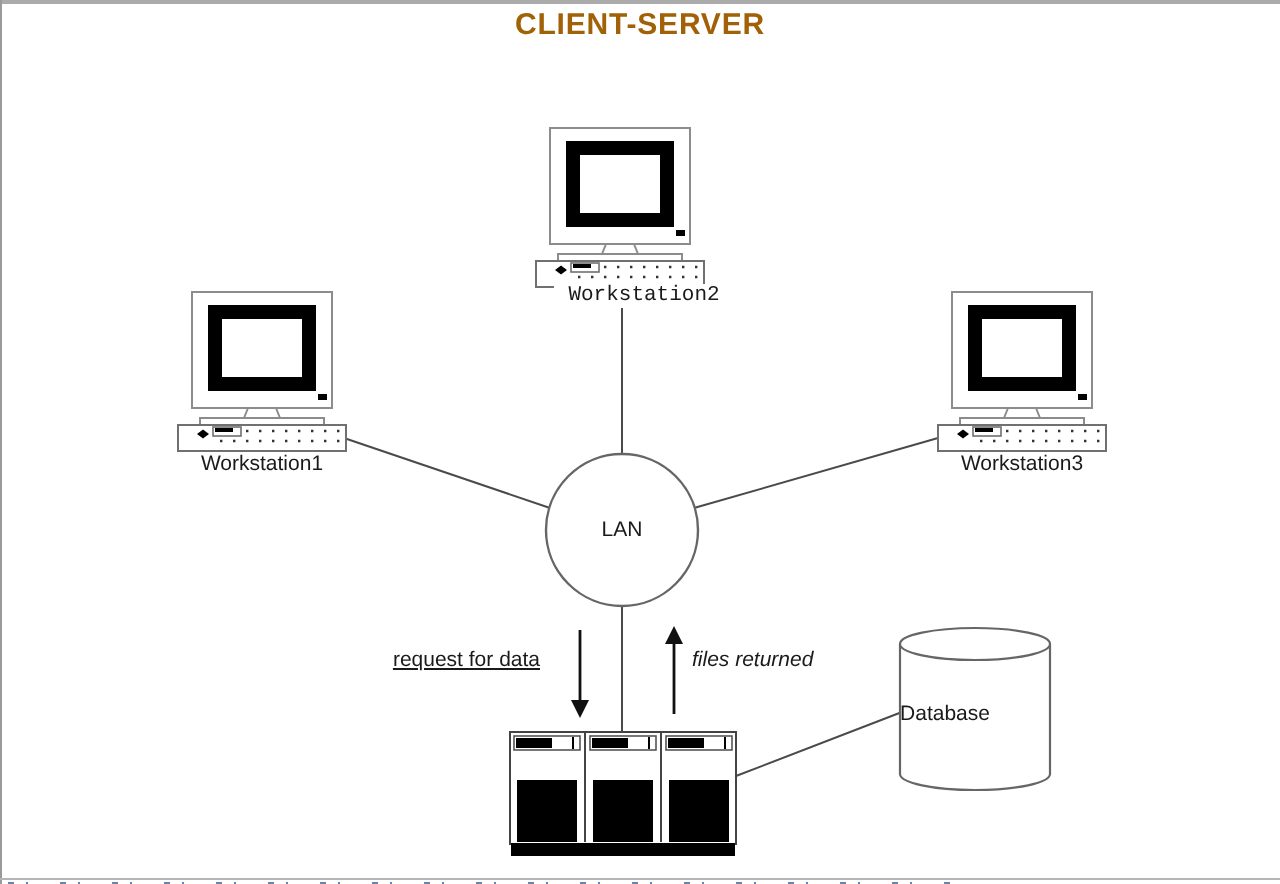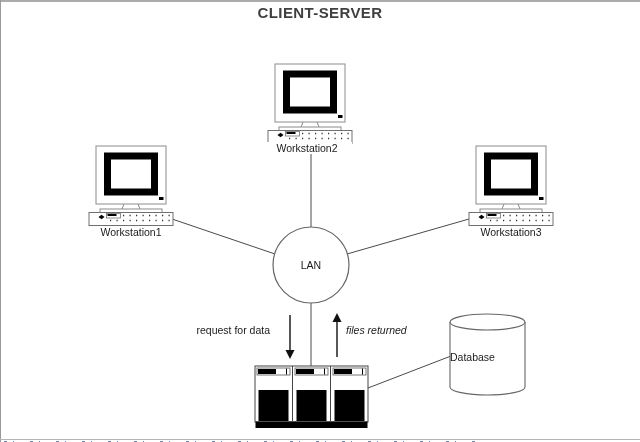--- a/index.html
+++ b/index.html
@@ -10,31 +10,31 @@
   .chrome{position:absolute;}
   #border-top{top:0;left:0;right:0;height:2px;background:#ababab;}
   #border-left{top:0;left:0;bottom:0;width:1px;background:#9a9a9a;}
   #bottom-rule{top:439px;left:0;right:0;height:1px;background:#b5b5b5;}
   #clipped-frags{
     top:441px;left:4px;width:475px;height:1.5px;opacity:.75;
     background:repeating-linear-gradient(90deg,#3d5a86 0 3px,transparent 3px 9px,#3d5a86 9px 10px,transparent 10px 26px);
   }
   #title{
     position:absolute;top:4px;left:0;right:0;text-align:center;
-    font-size:15px;font-weight:bold;letter-spacing:.4px;color:#404040;
+    font-size:15px;font-weight:bold;letter-spacing:.4px;color:#a16207;
   }
   svg{position:absolute;top:0;left:0;}
   .lbl{position:absolute;font-size:10.5px;line-height:12px;color:#1a1a1a;}
   .center{text-align:center;}
   #ws2-label{background:#fff;}
   #lan-label{left:281px;top:259px;width:60px;text-align:center;}
   #ws1-label{left:86px;top:226px;width:90px;text-align:center;}
-  #ws2-label{left:262px;top:142px;width:90px;}
+  #ws2-label{left:277px;top:142px;width:90px;font-family:Liberation Mono, monospace;}
   #ws3-label{left:466px;top:226px;width:90px;}
-  #request-label{left:180px;top:324px;width:90px;text-align:right;}
+  #request-label{left:180px;top:324px;width:90px;text-align:right;text-decoration:underline;}
   #returned-label{left:346px;top:324px;width:90px;text-align:left;font-style:italic;}
   #database-label{left:432px;top:351px;width:81px;}
   #fileserver-label{left:262px;top:428px;width:100px;}
 </style>
 </head>
 <body>
 
 <div id="canvas">
 
   <div id="border-top" class="chrome"></div>

